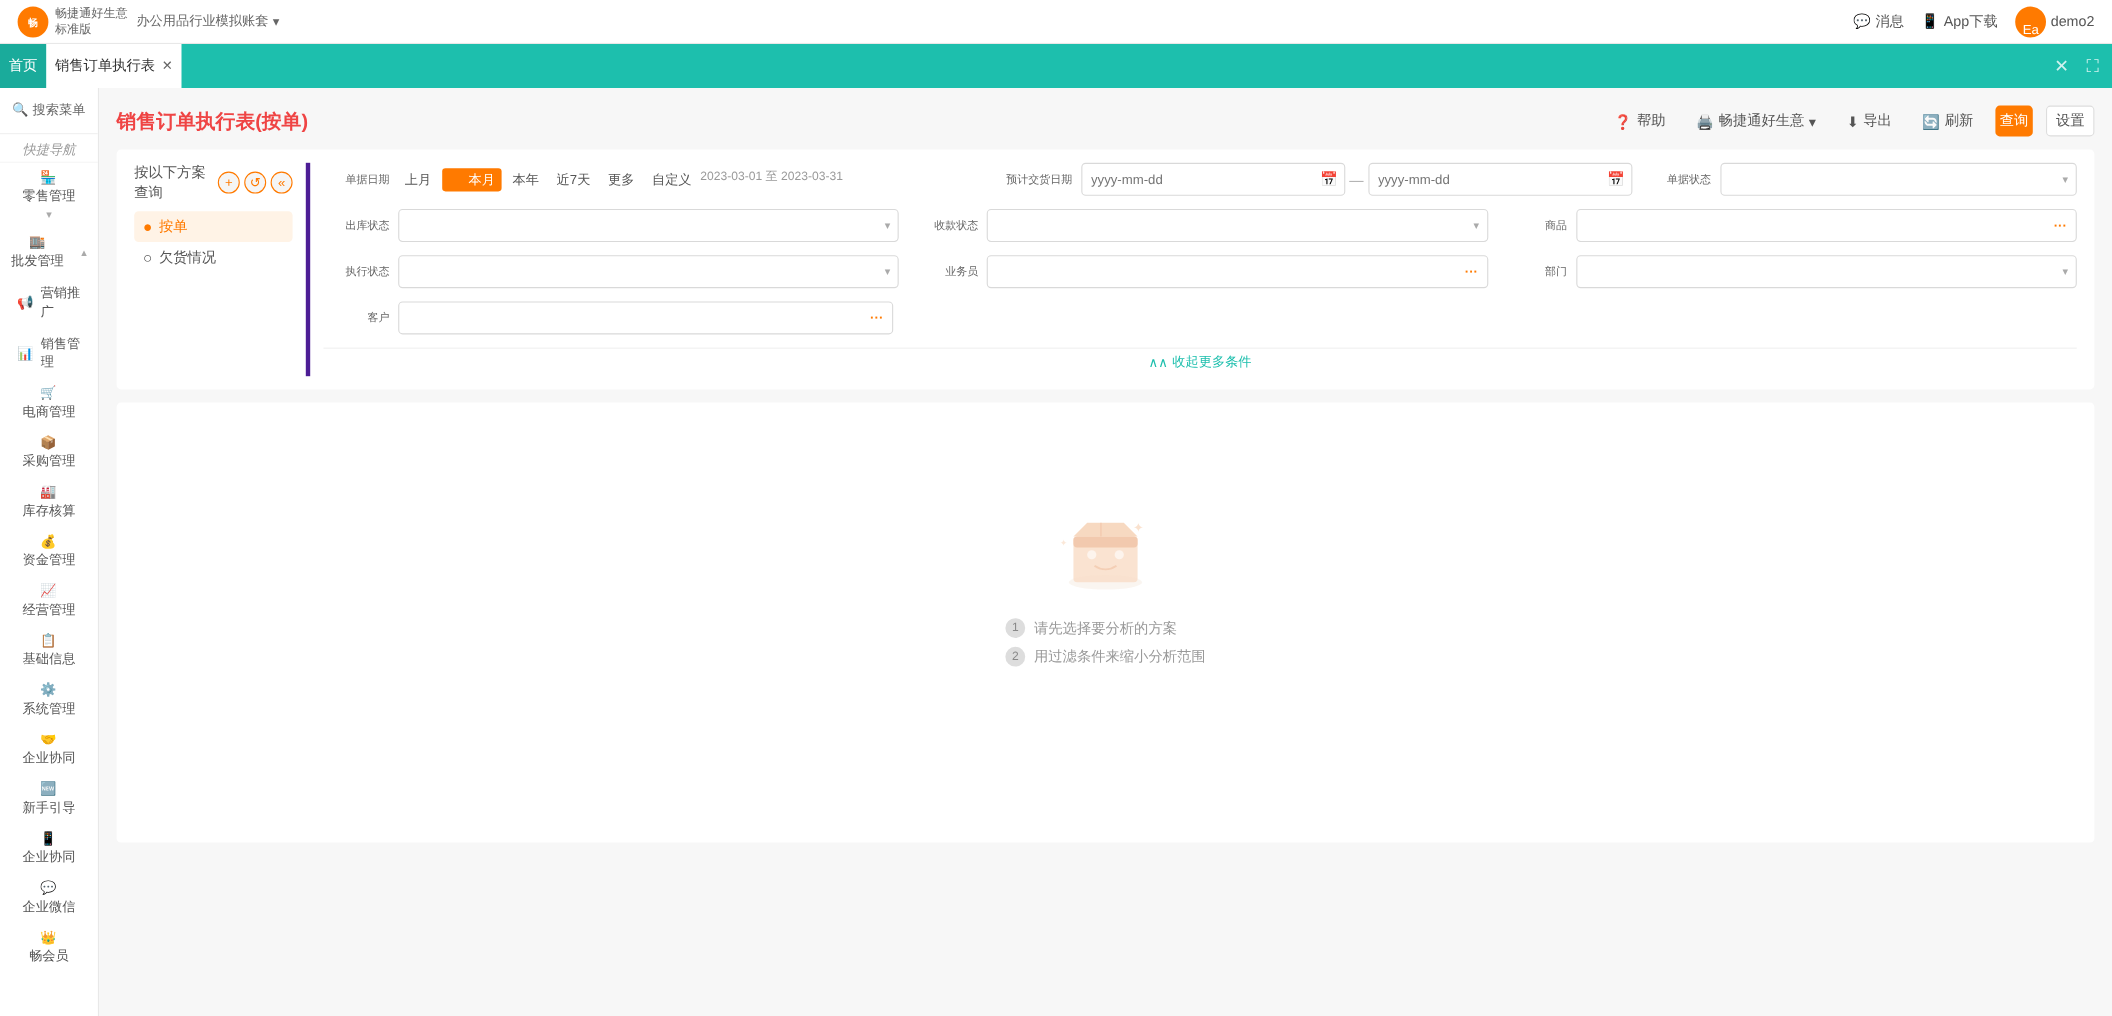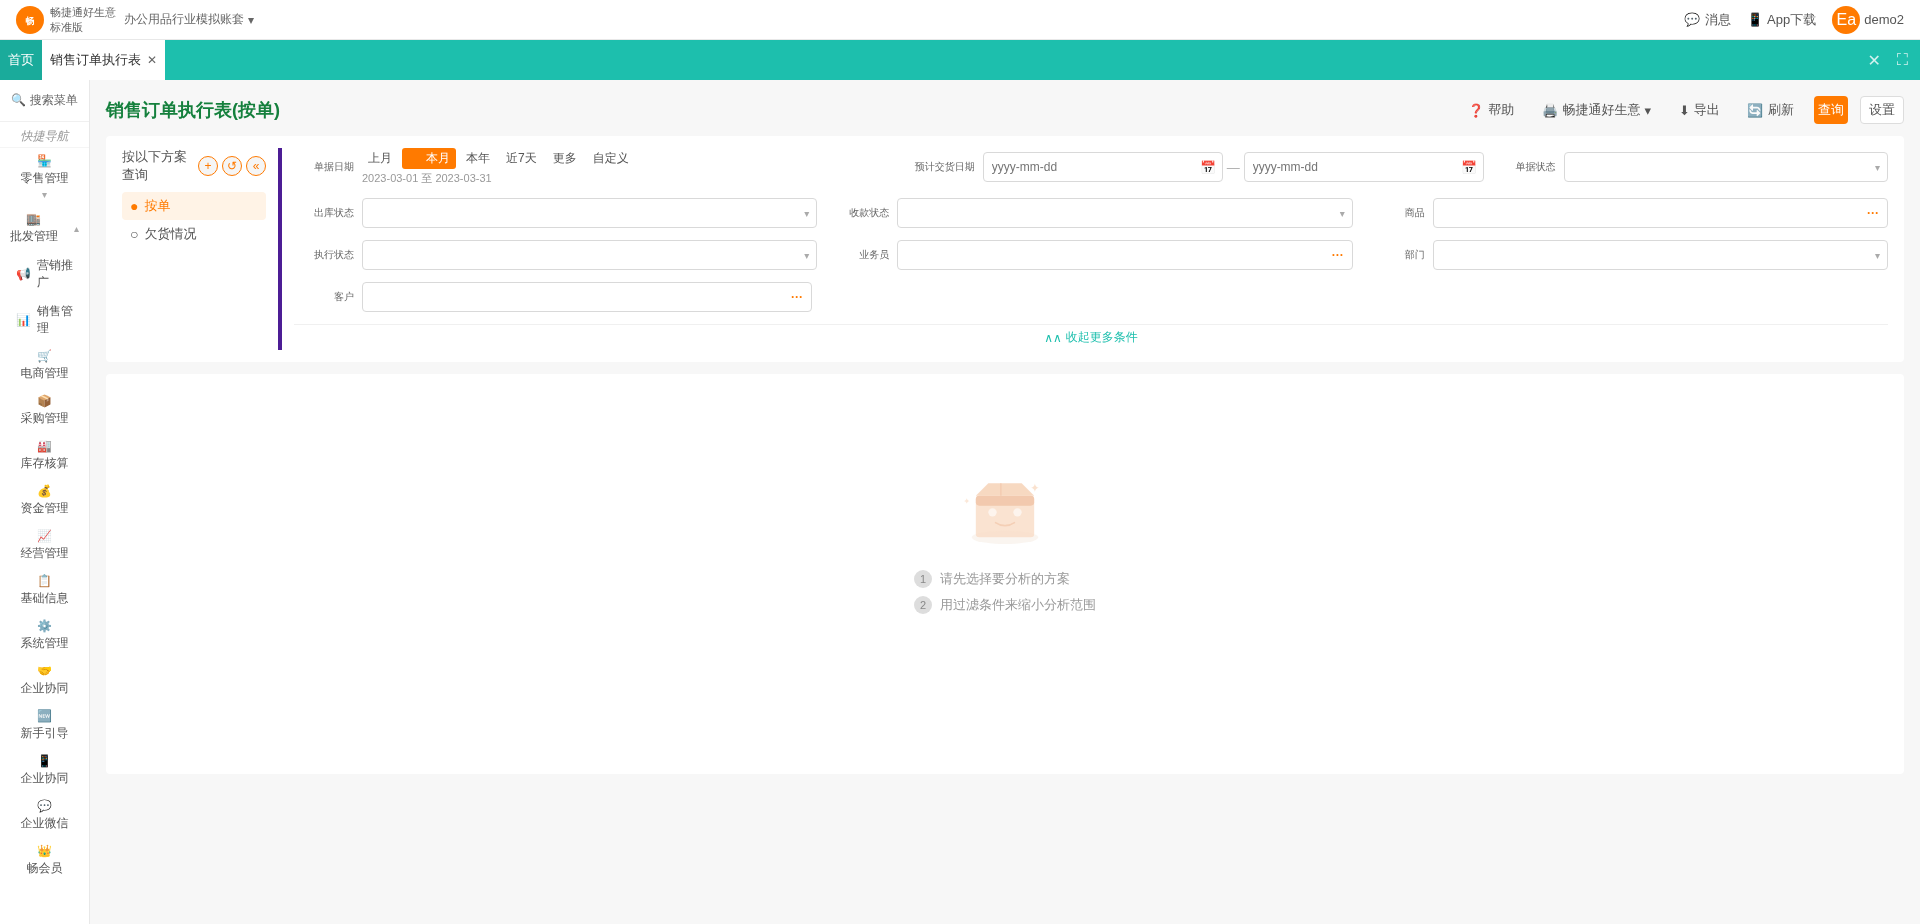--- a/index.html
+++ b/index.html
@@ -62,24 +62,24 @@
       cursor: pointer;
       color: #555;
       font-size: 13px;
     }
     .avatar {
       width: 28px;
       height: 28px;
       border-radius: 50%;
       background: #ff7a00;
       display: flex;
-      align-items: center;
+      align-items: flex-end;
       justify-content: center;
       color: white;
-      font-size: 16px;
+      font-size: 12px;
     }
 
     
     .tab-bar {
       height: 40px;
       background: #1dbfad;
       display: flex;
       align-items: stretch;
       flex-shrink: 0;
     }
@@ -183,21 +183,21 @@
     }
     .page-title-bar {
       display: flex;
       align-items: center;
       justify-content: space-between;
       margin-bottom: 12px;
     }
     .page-title {
       font-size: 18px;
       font-weight: bold;
-      color: #15803d;
+      color: #ef4444;
     }
     .page-actions {
       display: flex;
       align-items: center;
       gap: 12px;
     }
     .page-action-btn {
       display: flex;
       align-items: center;
       gap: 4px;
@@ -657,21 +657,21 @@
               <span>欠货情况</span>
             </div>
           </div>
 
           <div class="filter-main">
 
             <div class="filter-row">
 
               <div class="filter-field" style="flex:1.5;">
                 <span class="filter-label">单据日期</span>
-                <div style="display:flex;flex-direction:column;gap:2px;flex:1;">
+                <div style="display:flex;flex-direction:row;gap:2px;flex:1;">
                   <div style="display:flex;align-items:center;gap:4px;">
                     <div class="quick-dates">
                       <span class="quick-date-btn">上月</span>
                       <span class="quick-date-btn active">本月</span>
                       <span class="quick-date-btn">本年</span>
                       <span class="quick-date-btn">近7天</span>
                       <span class="quick-date-btn">更多</span>
                       <span class="quick-date-btn">自定义</span>
                     </div>
                   </div>

